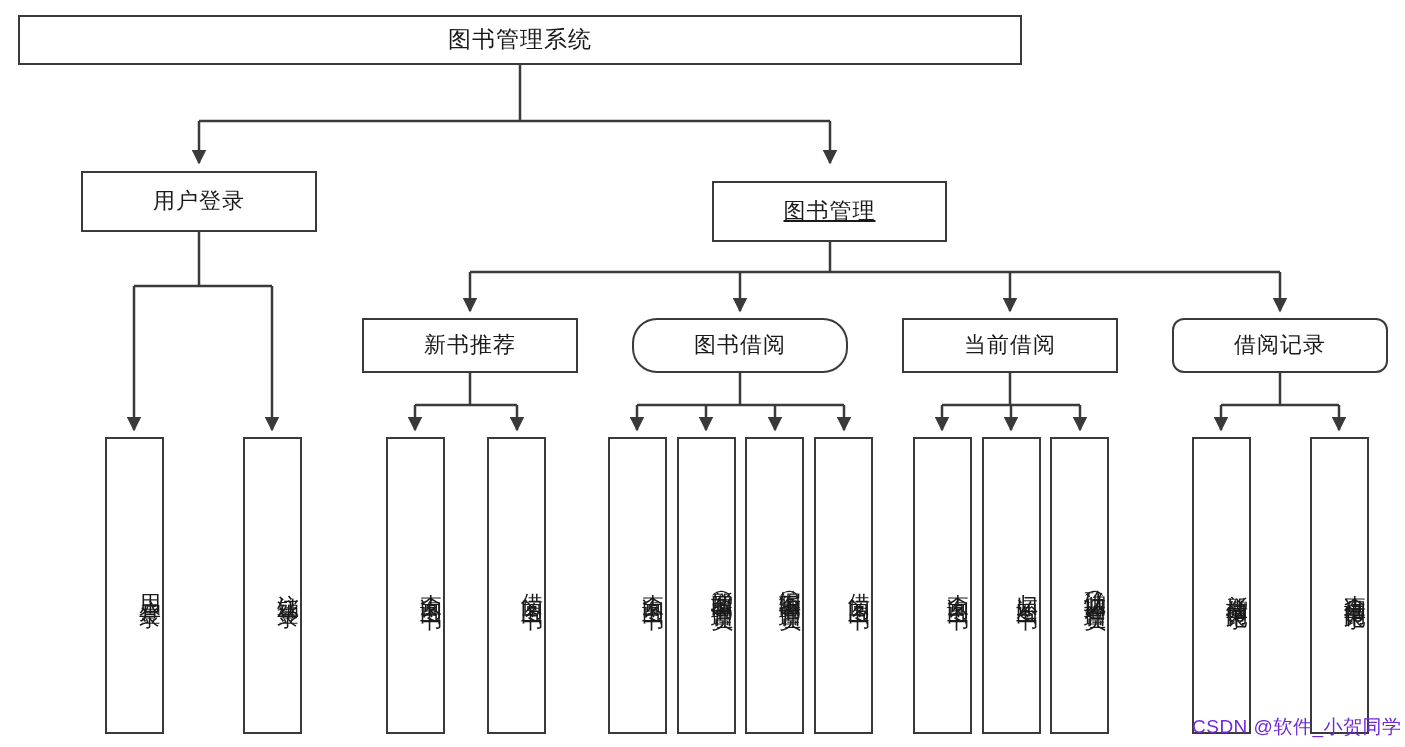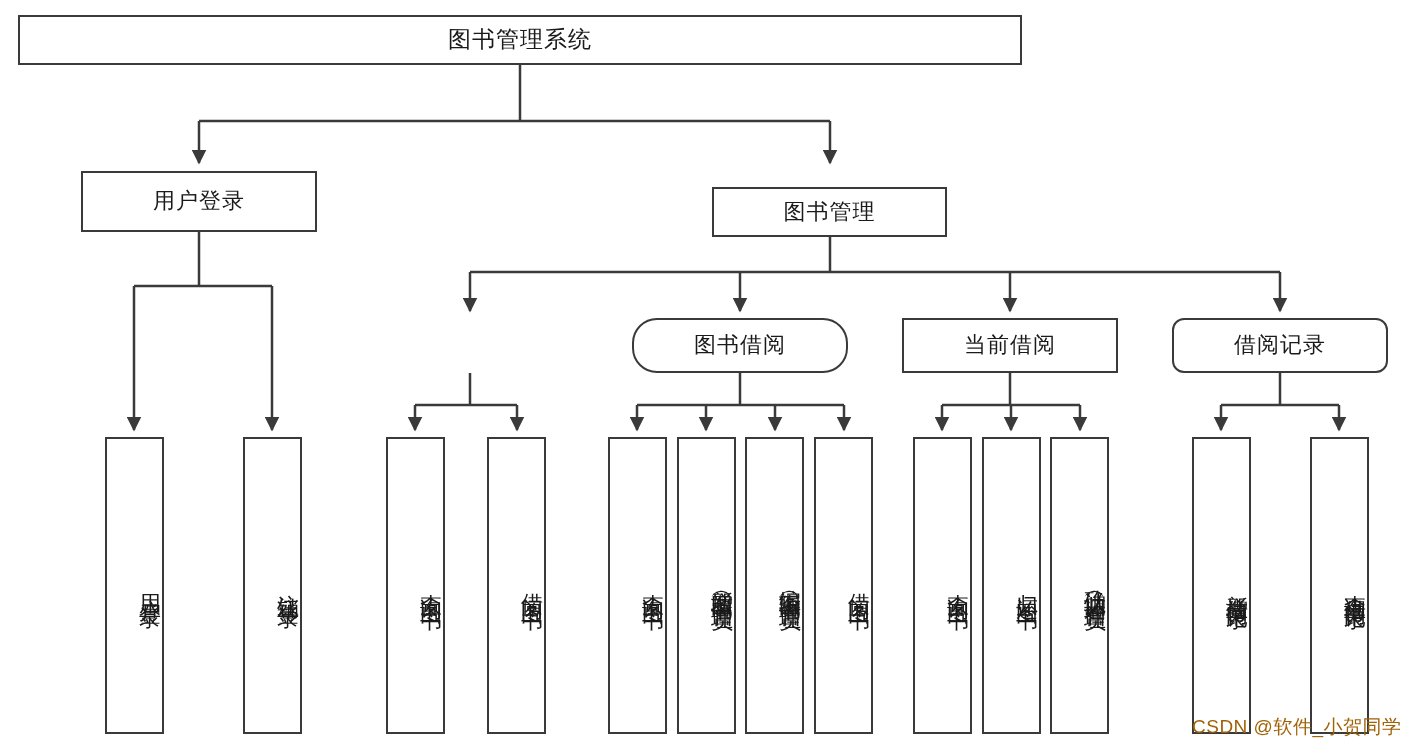--- a/index.html
+++ b/index.html
@@ -56,21 +56,21 @@
     align-items: flex-start;
     justify-content: center;
     white-space: nowrap;
   }
   .node.vert.tall {
     letter-spacing: 3px;
   }
   .watermark {
     position: absolute;
     font-size: 19px;
-    color: #a16207;
+    color: #6d28d9;
     letter-spacing: 0.5px;
     white-space: nowrap;
     user-select: none;
   }
 </style>
 </head>
 <body>
 
 <div id="canvas">
 
@@ -120,22 +120,23 @@
       <path d="M 1280 373 L 1280 405"></path>
       <path d="M 1221 405 L 1339 405"></path>
       <path d="M 1221 405 L 1221 430" marker-end="url(#arrow)"></path>
       <path d="M 1339 405 L 1339 430" marker-end="url(#arrow)"></path>
     </g>
   </svg>
 
   <div class="node horiz root" style="left: 18px; top: 15px; width: 1004px; height: 50px;">图书管理系统</div>
 
   <div class="node horiz" style="left: 81px; top: 171px; width: 236px; height: 61px;">用户登录</div>
-  <div class="node horiz" style="left: 712px; top: 187px; width: 235px; height: 50px;">图书管理</div>
+  <div class="node horiz" style="left: 712px; top: 181px; width: 235px; height: 61px; text-decoration: underline;">图书管理</div>
 
+  <div class="node horiz" style="left: 362px; top: 318px; width: 216px; height: 55px;">新书推荐</div>
   <div class="node horiz" style="left: 632px; top: 318px; width: 216px; height: 55px; border-radius: 25px;">图书借阅</div>
   <div class="node horiz" style="left: 902px; top: 318px; width: 216px; height: 55px;">当前借阅</div>
   <div class="node horiz" style="left: 1172px; top: 318px; width: 216px; height: 55px; border-radius: 12px;">借阅记录</div>
 
   <div class="node vert" style="left: 105px; top: 437px; width: 59px; height: 297px;">用户登录</div>
   <div class="node vert" style="left: 243px; top: 437px; width: 59px; height: 297px;">注销登录</div>
   <div class="node vert" style="left: 386px; top: 437px; width: 59px; height: 297px;">查询图书</div>
   <div class="node vert" style="left: 487px; top: 437px; width: 59px; height: 297px;">借阅图书</div>
   <div class="node vert" style="left: 608px; top: 437px; width: 59px; height: 297px;">查询图书</div>
   <div class="node vert tall" style="left: 677px; top: 437px; width: 59px; height: 297px;">新增图书（管理员）</div>

